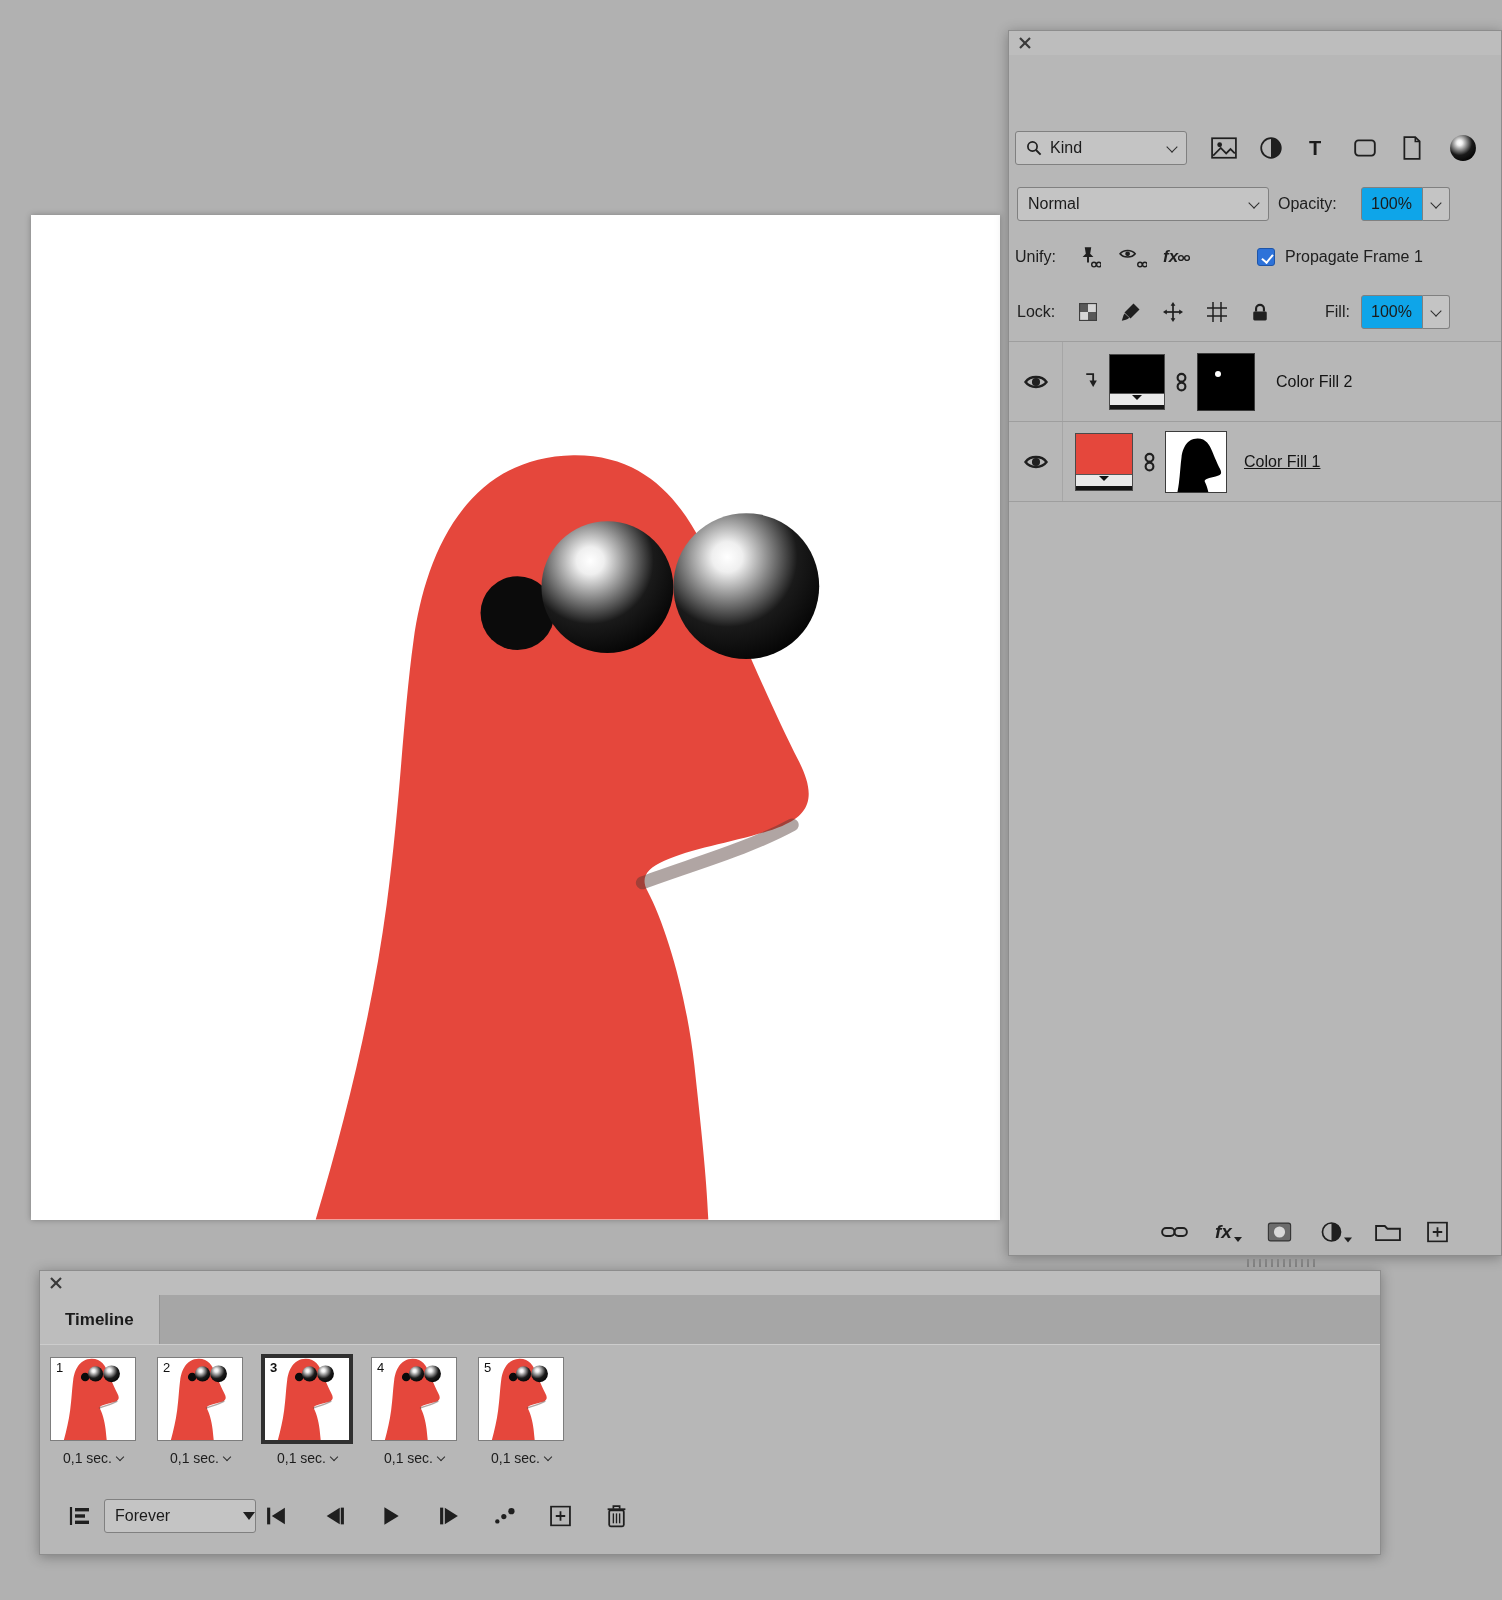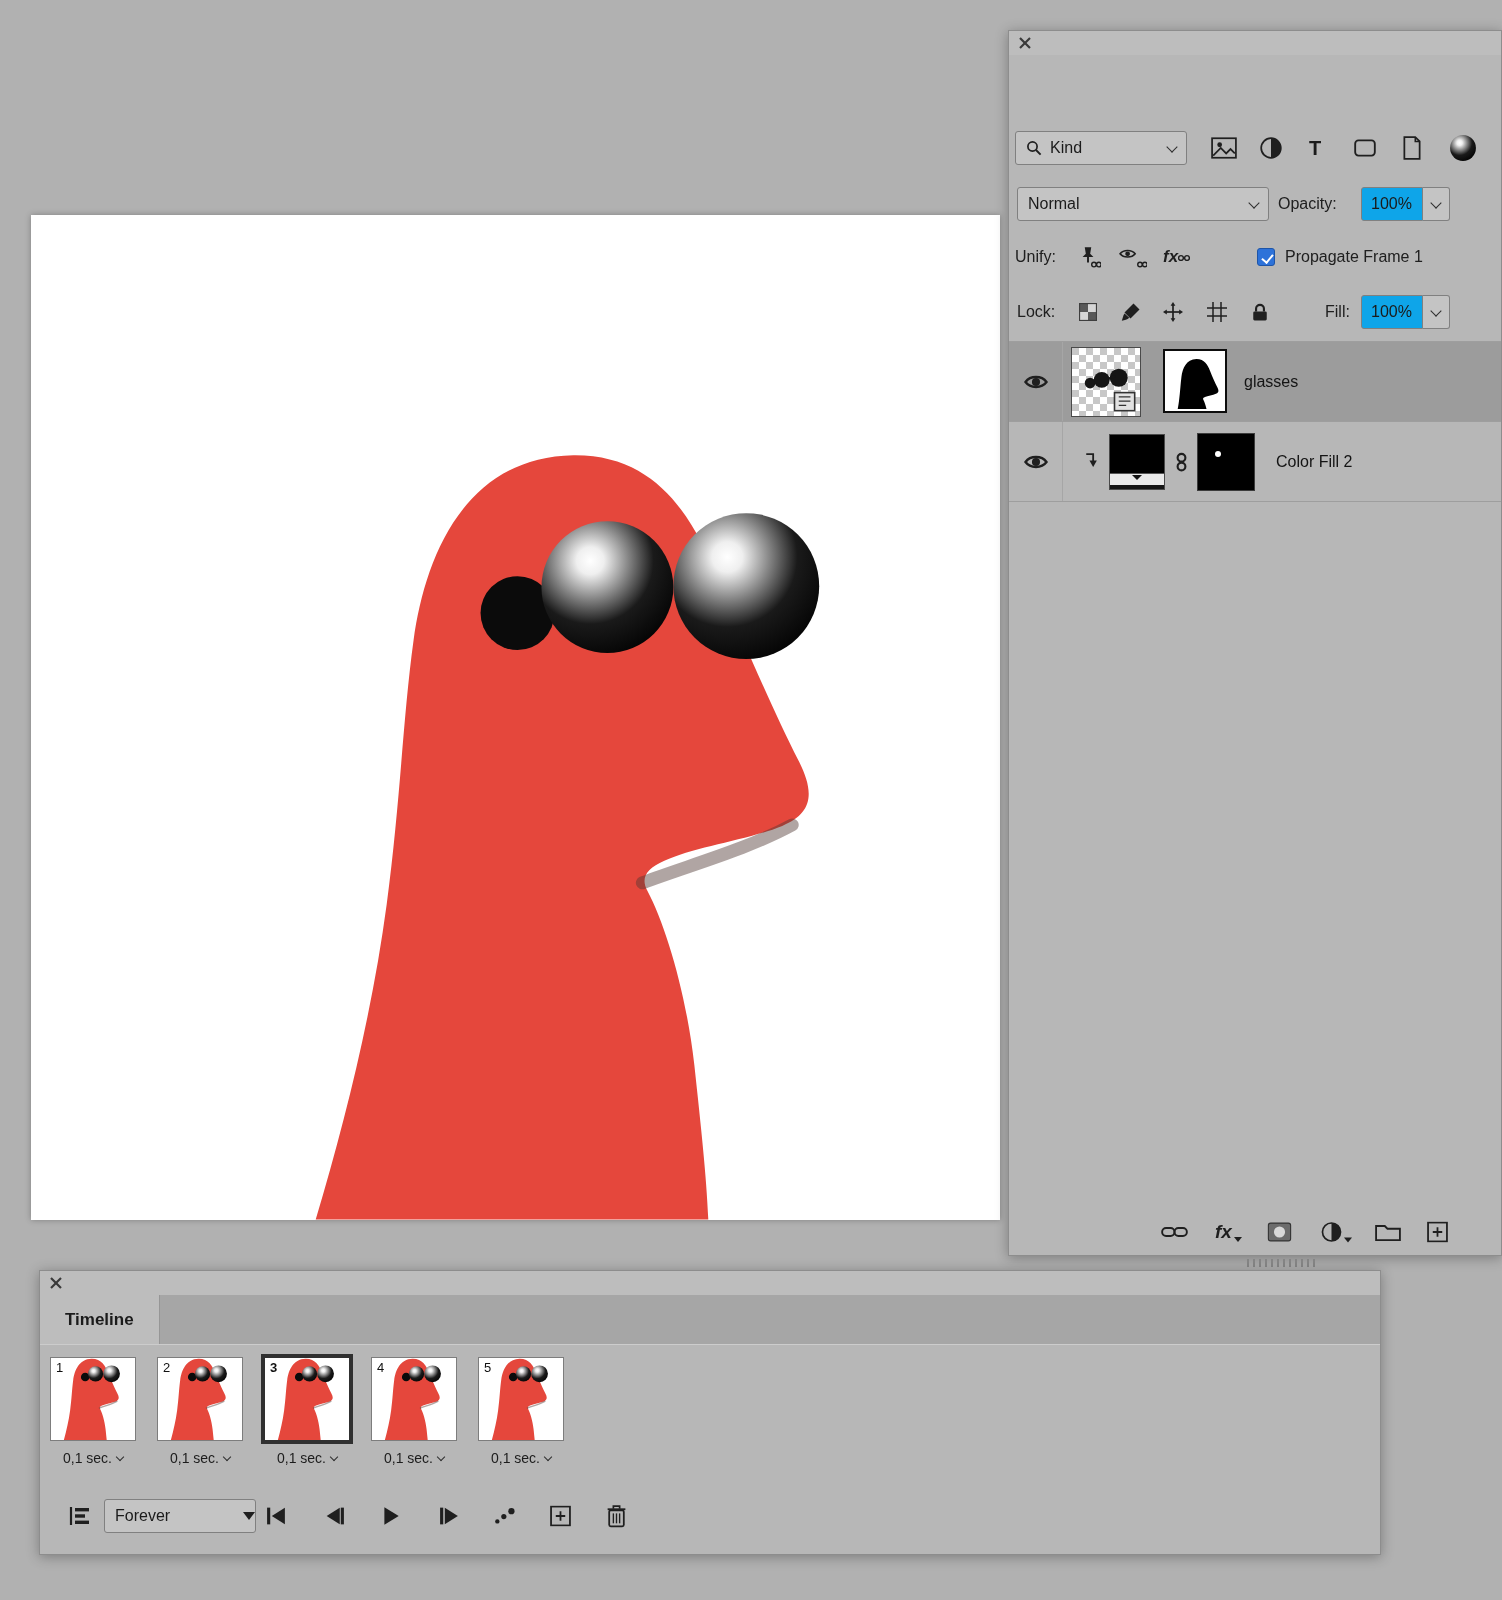--- a/index.html
+++ b/index.html
@@ -256,45 +256,20 @@
           <span>100%</span>
         </div>
       <div class="cbtn">
           <span class="chev"></span>
         </div>
     </div>
   </div>
 
   <div id="layers-list">
 
-    <div class="layer-row selected">
-      <div class="eyecol">
-          <svg viewBox="0 0 16 12" width="24" height="18">
-            <use href="#i-eye"></use>
-          </svg>
-        </div>
-      <div class="thumb checker" style="left:62px;top:5px;width:70px;height:70px">
-        <svg viewBox="0 0 64 64" width="100%" height="100%">
-          <circle cx="17" cy="33" r="5" fill="#151515"></circle>
-          <circle cx="28" cy="30" r="7.5" fill="#151515"></circle>
-          <circle cx="44" cy="28" r="8.5" fill="#151515"></circle>
-          <path d="M34.5 29 Q38 26.5 41 27" stroke="#151515" stroke-width="2" fill="none"></path>
-          <g>
-              <rect x="40" y="42" width="19" height="17" fill="#e2e2e2" stroke="#333" stroke-width="1.5"></rect>
-              <path d="M44 46 h11 M44 50 h11 M44 54 h7" stroke="#333" stroke-width="1.4"></path>
-            </g>
-        </svg>
-      </div>
-      <div class="maskthumb targeted" style="left:154px;top:7px;width:64px;height:64px">
-        <svg viewBox="255 175 545 600" width="100%" height="100%">
-            <use href="#bodyP" fill="#000"></use>
-          </svg>
-      </div>
-      <span class="lname" style="left:235px">glasses</span>
-    </div>
 
     <div class="layer-row">
       <div class="eyecol">
           <svg viewBox="0 0 16 12" width="24" height="18">
             <use href="#i-eye"></use>
           </svg>
         </div>
       <div style="position:absolute;left:74px;top:30px">
         <svg viewBox="0 0 14 16" width="15" height="17">
             <path d="M3 2 H9.5 V8.5" fill="none" stroke="#1f1f1f" stroke-width="1.7"></path>
@@ -311,20 +286,44 @@
           <svg viewBox="0 0 10 16" width="13" height="20">
             <use href="#i-link"></use>
           </svg>
         </div>
       <div class="maskthumb" style="left:188px;top:11px;width:58px;height:58px;background:#000">
         <span class="dot"></span>
       </div>
       <span class="lname" style="left:267px">Color Fill 2</span>
     </div>
 
+    <div class="layer-row">
+      <div class="eyecol">
+          <svg viewBox="0 0 16 12" width="24" height="18">
+            <use href="#i-eye"></use>
+          </svg>
+        </div>
+      <div class="thumb" style="left:66px;top:11px;width:58px;height:58px">
+        <div class="fillcolor" style="background:#e5473c;height:40px"></div>
+        <div class="fillslider">
+            <span class="tri"></span>
+          </div>
+      </div>
+      <div class="ictool" style="left:134px">
+          <svg viewBox="0 0 10 16" width="13" height="20">
+            <use href="#i-link"></use>
+          </svg>
+        </div>
+      <div class="maskthumb" style="left:156px;top:9px;width:62px;height:62px">
+        <svg viewBox="255 175 545 600" width="100%" height="100%">
+            <use href="#bodyP" fill="#000"></use>
+          </svg>
+      </div>
+      <span class="lname" style="left:235px;text-decoration:underline">Color Fill 1</span>
+    </div>
 
   </div>
 
   <div id="layers-toolbar">
     <div class="ictool" style="left:152px">
         <svg viewBox="0 0 24 15" width="27" height="17">
           <rect x="1" y="4" width="11" height="7" rx="3.5" fill="none" stroke="#1f1f1f" stroke-width="1.7"></rect>
           <rect x="12" y="4" width="11" height="7" rx="3.5" fill="none" stroke="#1f1f1f" stroke-width="1.7"></rect>
         </svg>
       </div>

